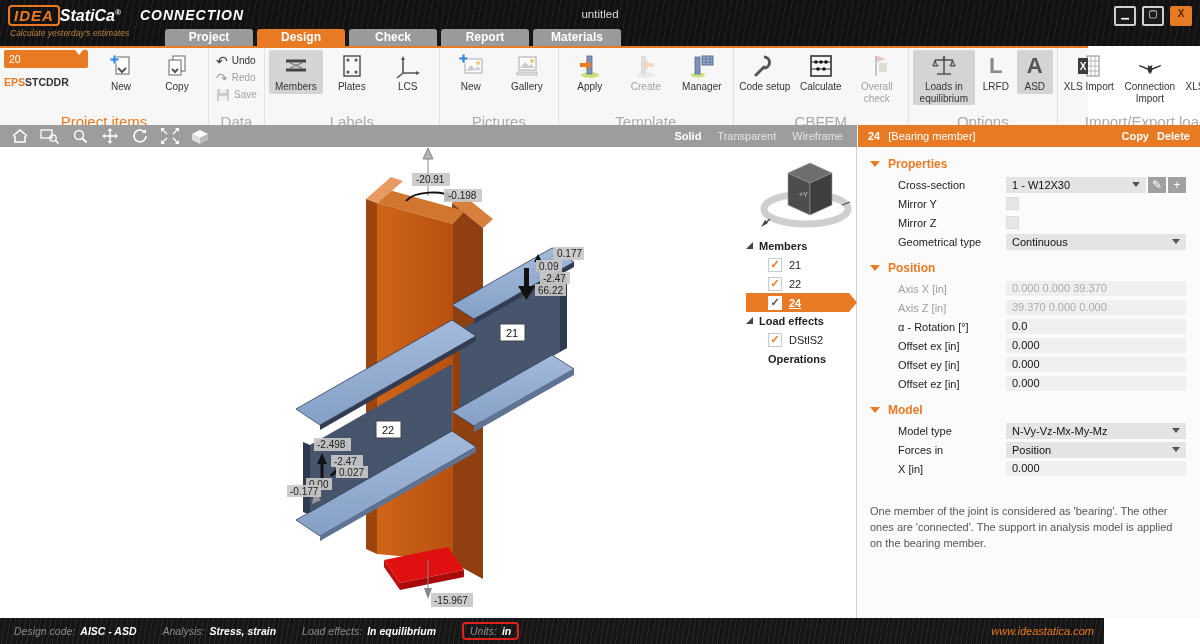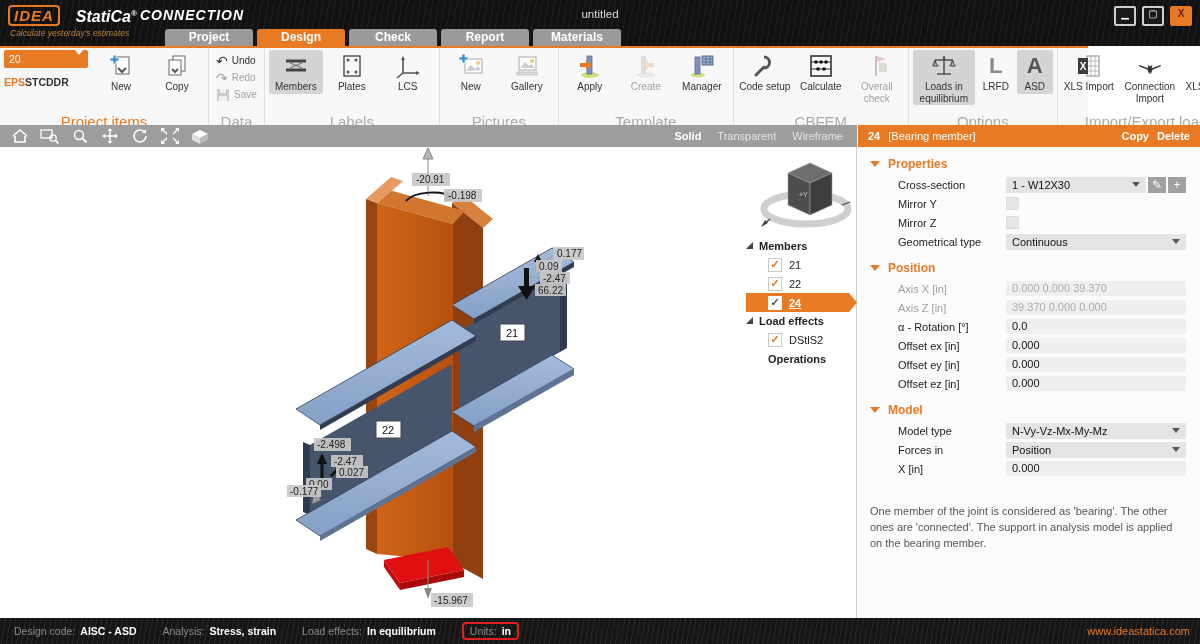--- a/index.html
+++ b/index.html
@@ -1,21 +1,21 @@
 <!DOCTYPE html>
 <html><head>
 <meta charset="utf-8">
 <style>
   html,body{margin:0;padding:0;}
   body{width:1200px;height:644px;position:relative;overflow:hidden;
        font-family:"Liberation Sans",sans-serif;background:#fff;}
   
   .titlebar{position:absolute;left:0;top:0;width:1200px;height:46px;background:#121212;
     background-image:repeating-linear-gradient(100deg,rgba(255,255,255,.06) 0 1px,rgba(0,0,0,0) 1px 6px);}
-  .logo{position:absolute;left:8px;top:5px;display:flex;align-items:flex-end;gap:16px;}
+  .logo{position:absolute;left:8px;top:5px;display:flex;align-items:center;gap:0;}
   .logo-box{border:2px solid #e87a24;border-radius:4px;padding:0 4px;color:#e87a24;
     font-weight:bold;font-style:italic;font-size:15px;letter-spacing:1px;}
   .logo-statica{color:#fff;font-weight:bold;font-style:italic;font-size:16px;}
   .logo-reg{color:#fff;font-size:8px;vertical-align:super;}
   .tagline{position:absolute;left:10px;top:28px;color:#b9803f;font-style:italic;font-size:8.5px;}
   .app-title{position:absolute;left:140px;top:7px;color:#fff;font-weight:bold;font-style:italic;
     font-size:14px;letter-spacing:1px;}
   .doc-title{position:absolute;left:0;right:0;top:8px;text-align:center;color:#ddd;font-size:11.5px;}
   .winbtns{position:absolute;right:8px;top:6px;display:flex;gap:6px;}
   .winbtn{width:18px;height:16px;border:2px solid #cfcfcf;border-radius:2px;color:#fff;
@@ -91,23 +91,23 @@
   .pfield.dim{color:#ababab;}
   .pdrop{flex:1;background:#e4e4e4;height:16px;line-height:16px;padding:0 6px;color:#111;
     display:flex;justify-content:space-between;align-items:center;cursor:default;}
   .caret{width:0;height:0;border-left:4px solid transparent;border-right:4px solid transparent;
     border-top:5px solid #555;}
   .sqbtn{width:18px;height:16px;background:#a0a0a0;color:#fff;text-align:center;line-height:16px;
     font-size:12px;margin-left:2px;cursor:default;}
   .mcbx{width:11px;height:11px;background:#e6e6e6;border:1px solid #dcdcdc;}
   .pnote{margin:26px 14px 0 12px;color:#555;font-size:11px;line-height:1.45;}
   
-  .statusbar{position:absolute;left:0;bottom:0;width:1200px;height:26px;background:#161616;
+  .statusbar{position:absolute;left:0;bottom:0;width:1104px;height:26px;background:#161616;
     background-image:repeating-linear-gradient(100deg,rgba(255,255,255,.07) 0 1px,rgba(0,0,0,0) 1px 5px);
-    display:flex;align-items:center;font-size:10.5px;}
+    display:flex;align-items:center;font-size:10.5px;font-style:italic;}
   .sitem{margin-left:26px;display:flex;gap:5px;align-items:center;}
   .sitem:first-child{margin-left:14px;}
   .slab{color:#8a8a8a;}
   .sval{color:#fff;font-weight:bold;}
   .sitem.hl{border:2px solid #e02020;border-radius:4px;padding:1px 6px;}
   .site{position:absolute;right:10px;color:#e87a24;font-size:11px;}
 </style>
 </head>
 <body>
 

